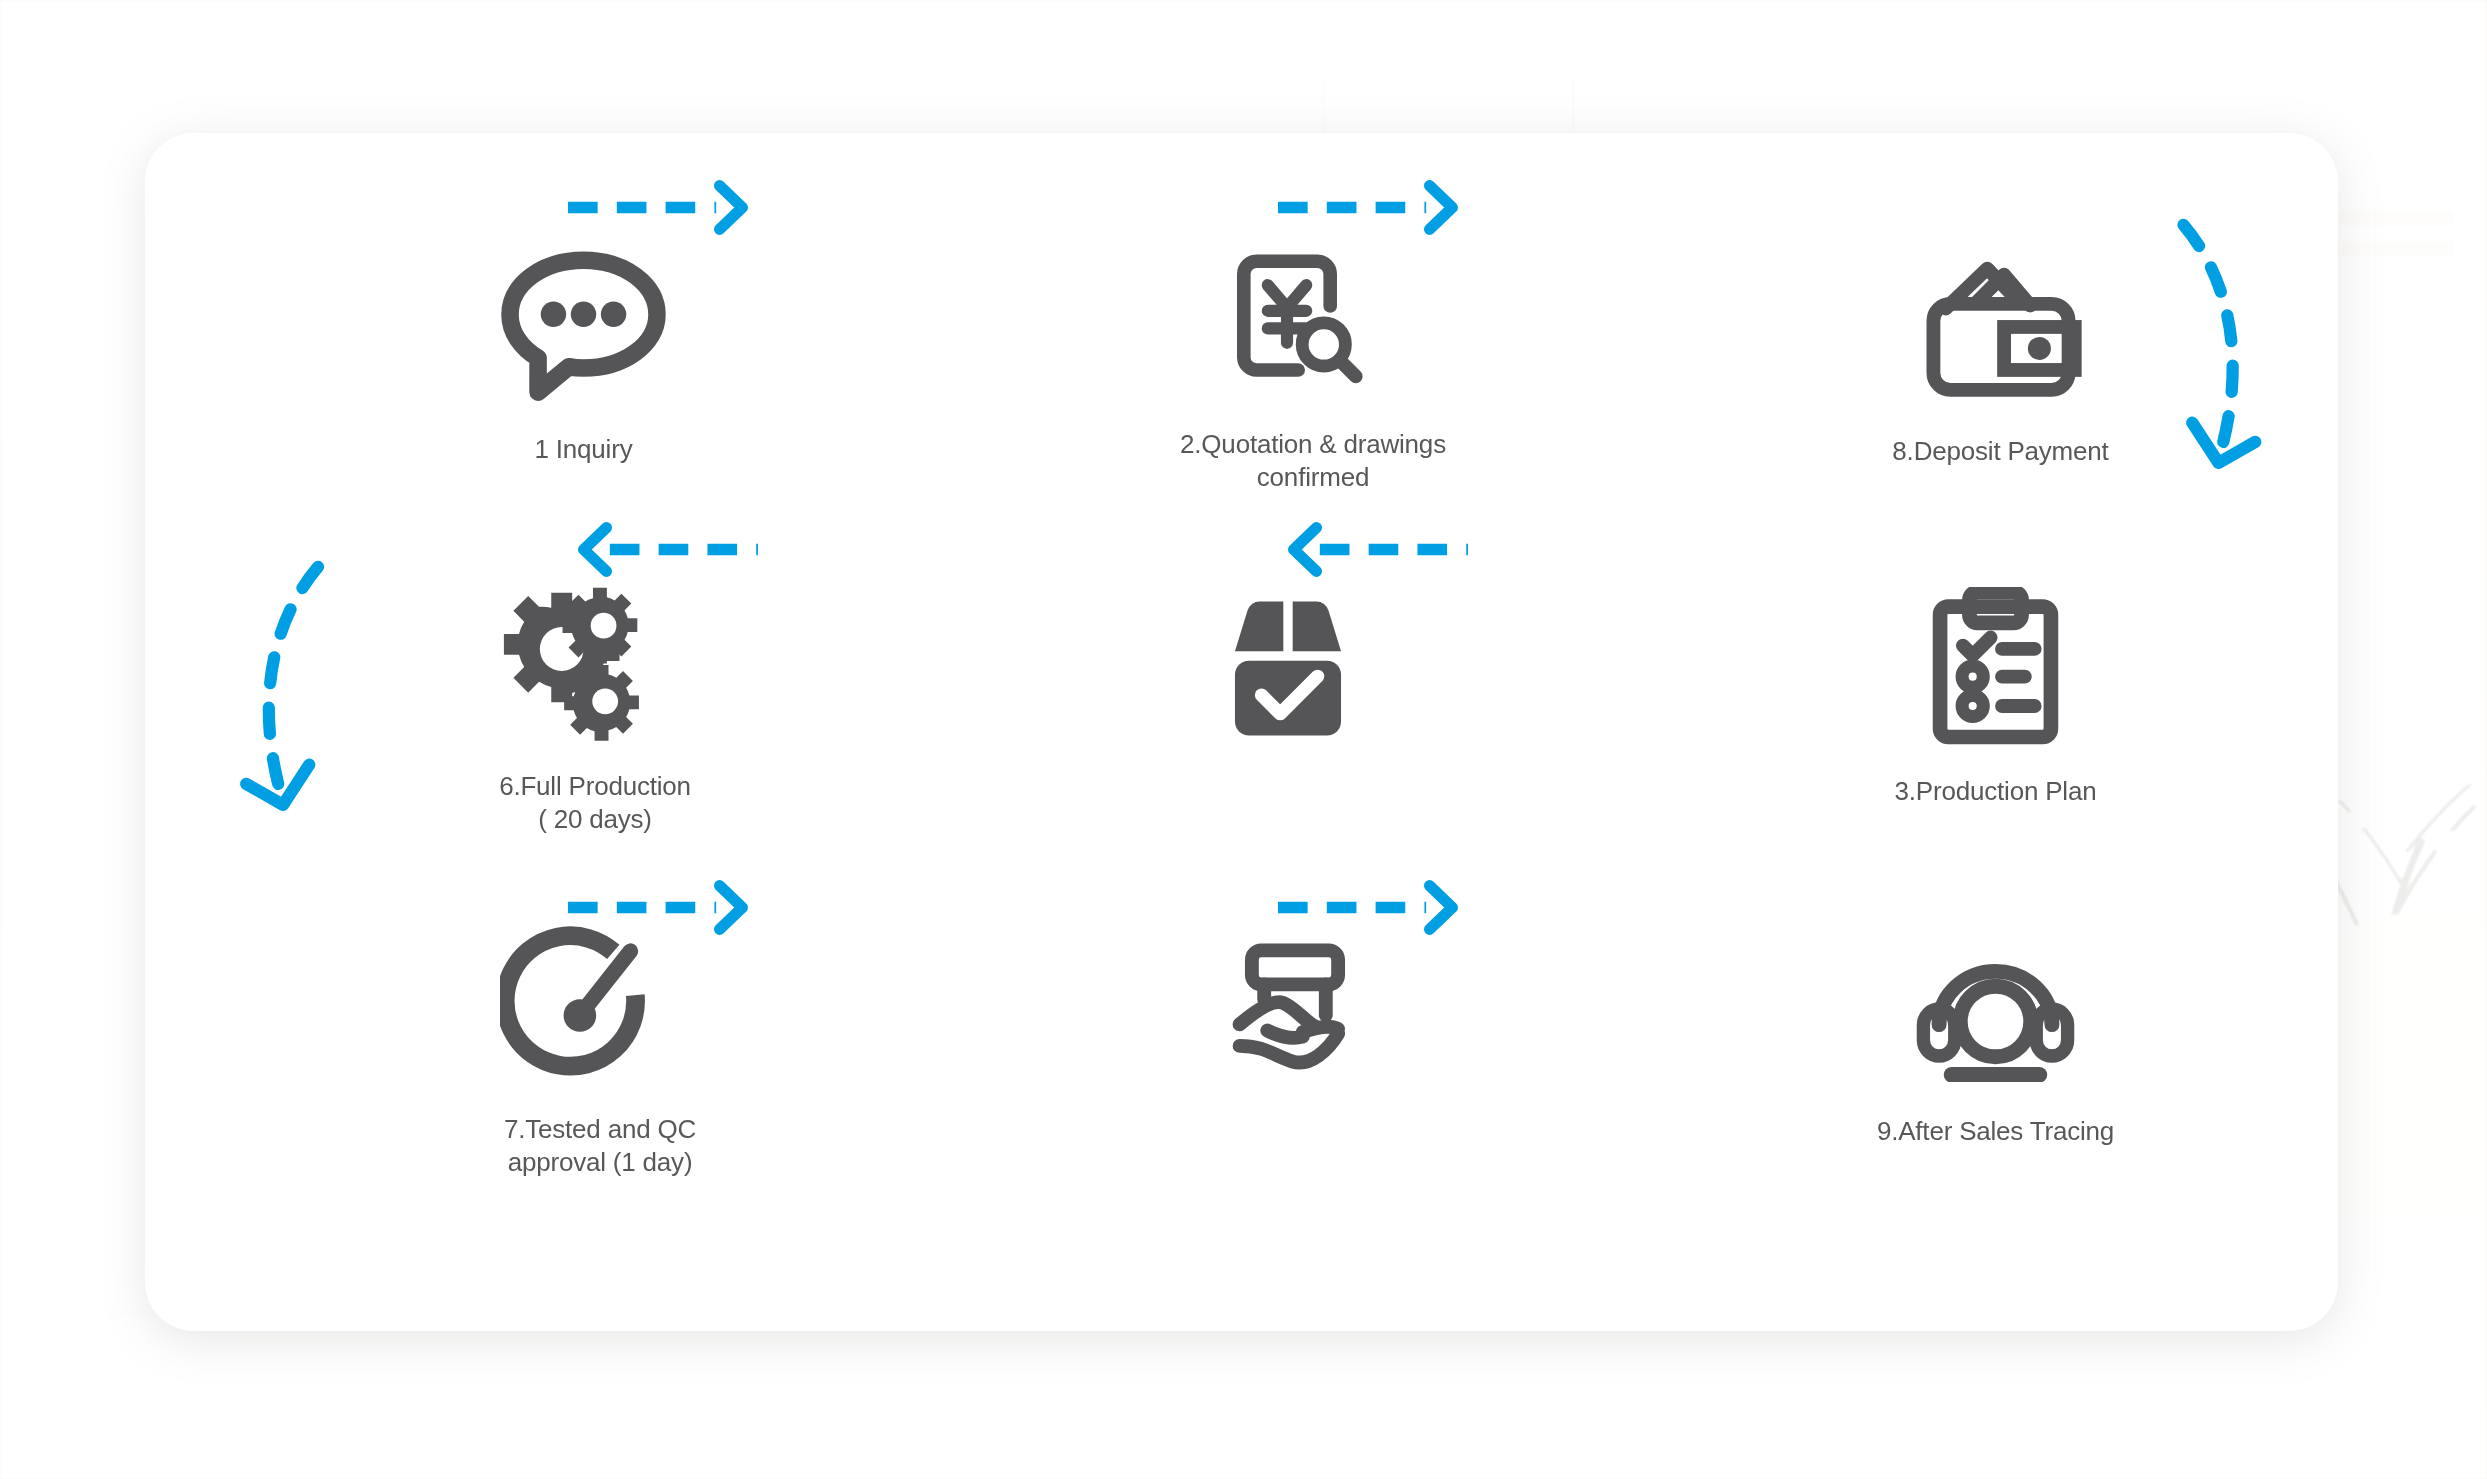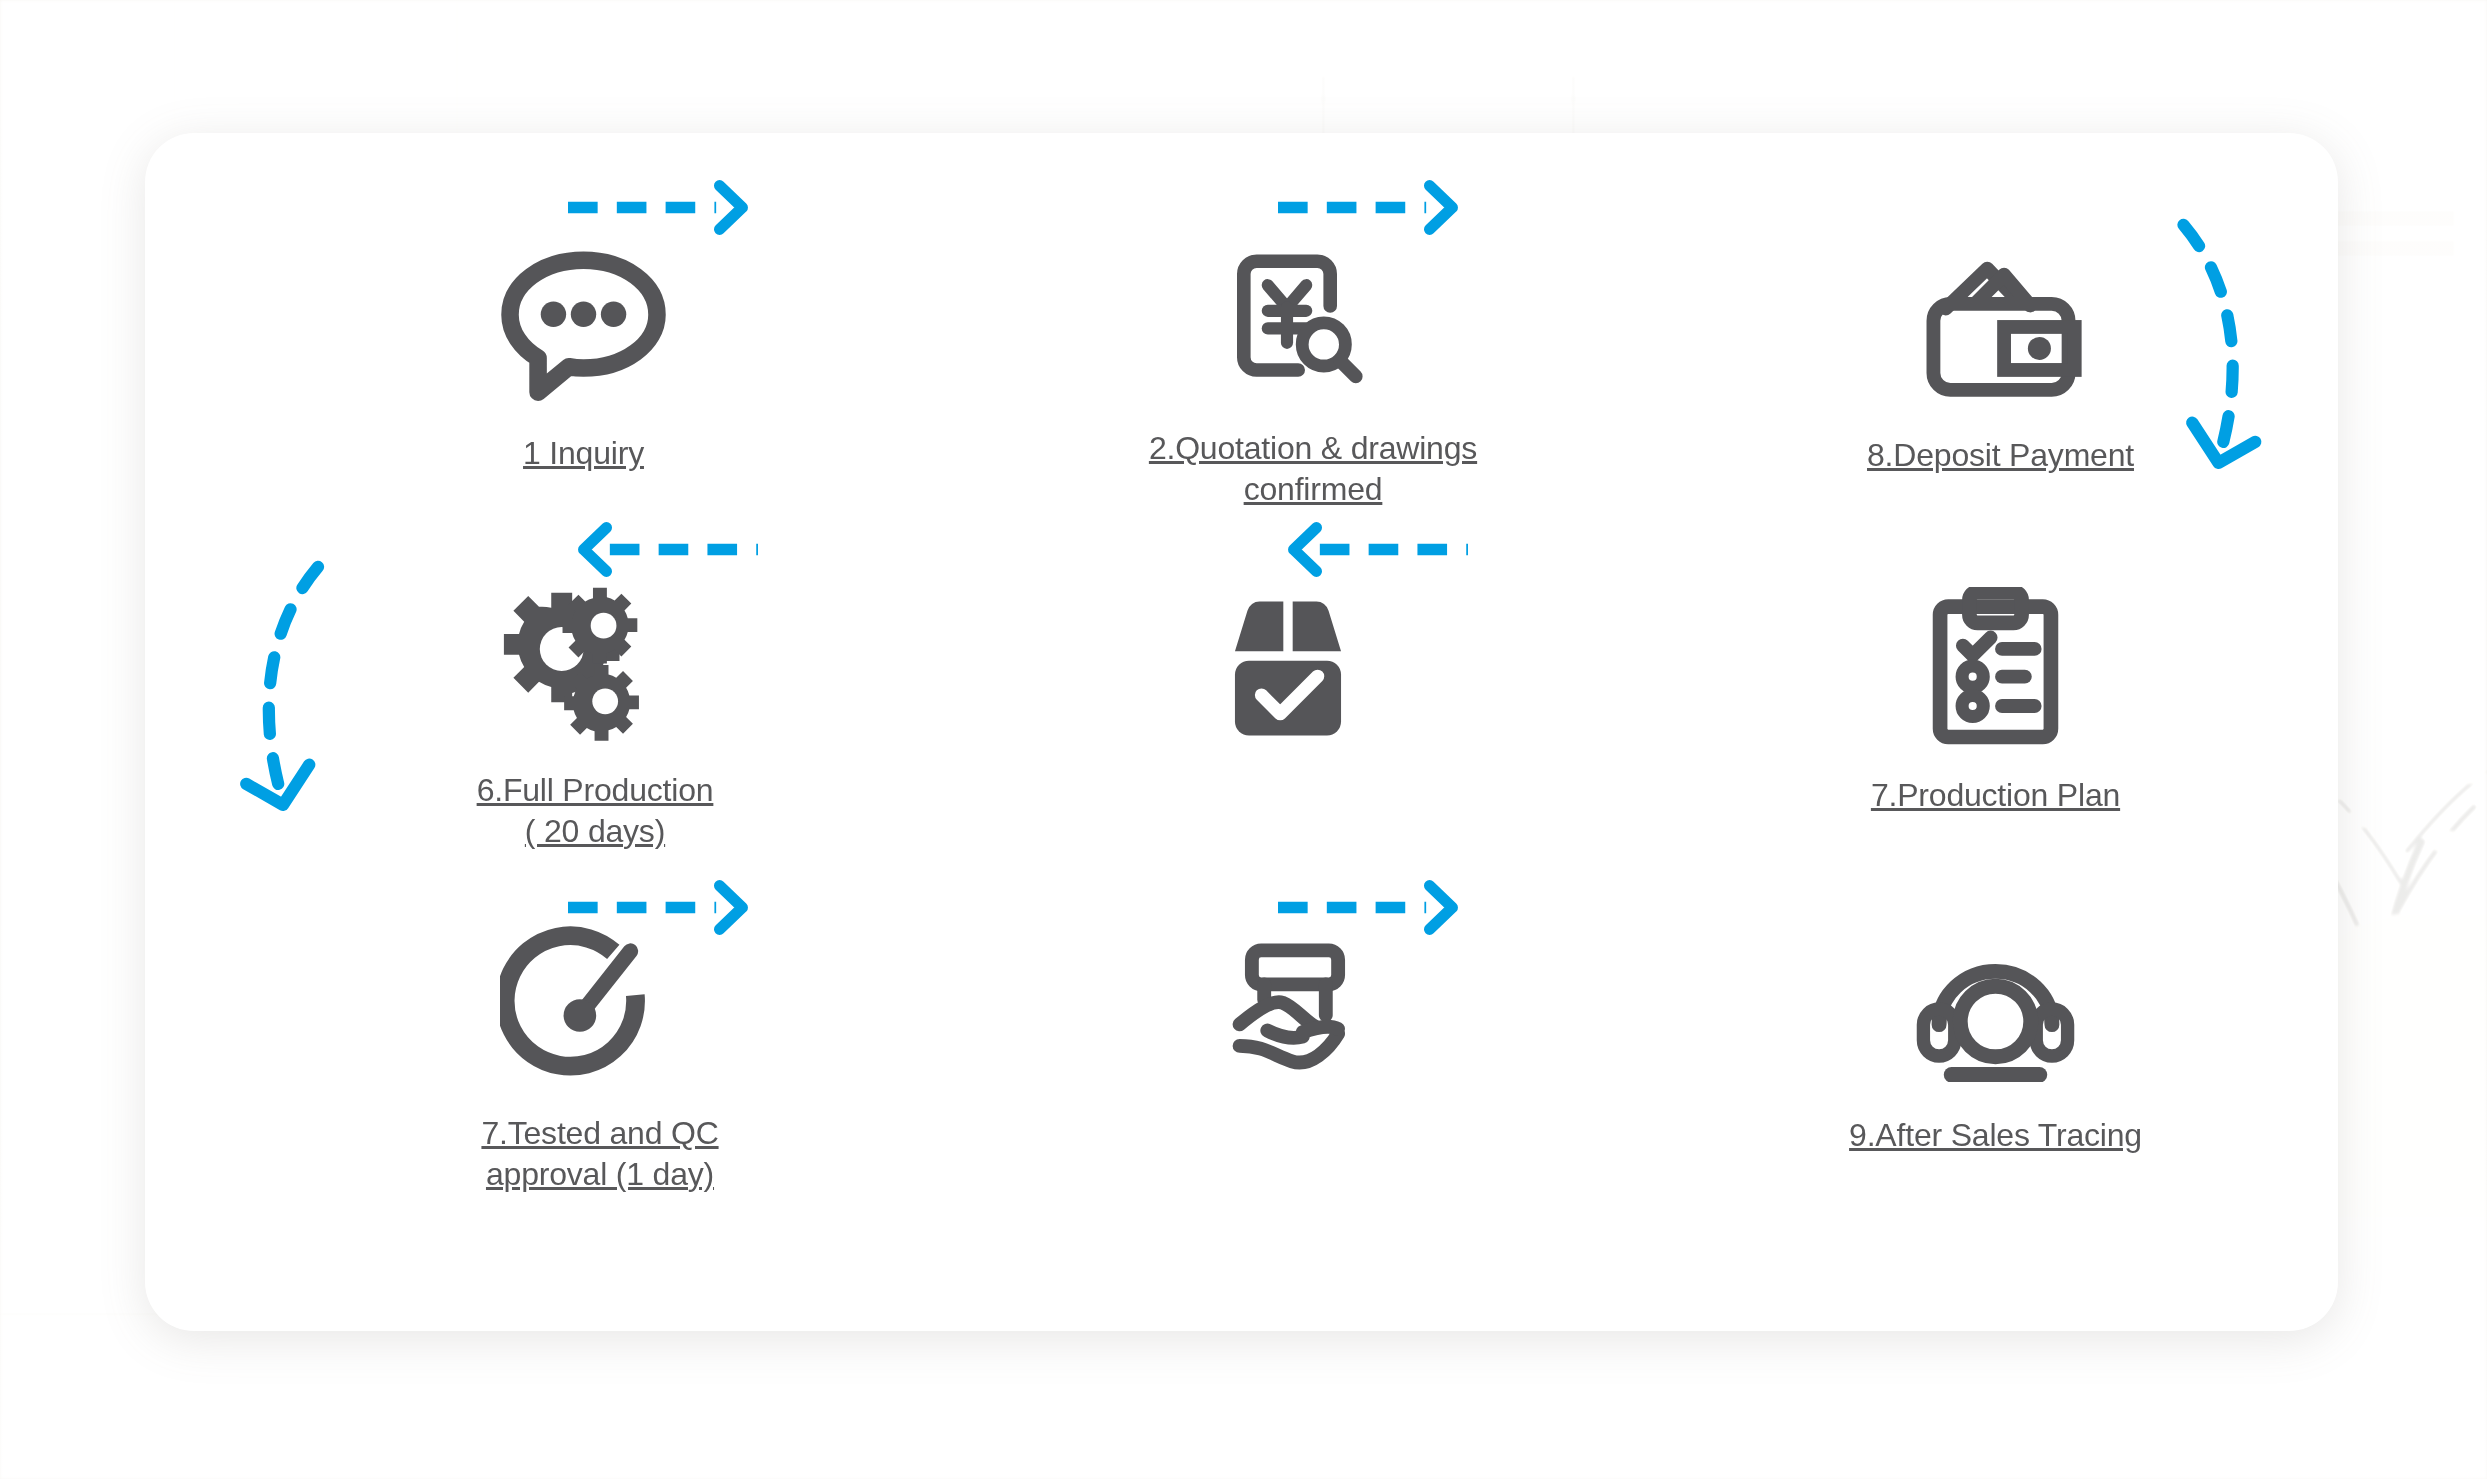--- a/index.html
+++ b/index.html
@@ -64,26 +64,25 @@
   .icon-box {
     height: 167px;
     display: flex;
     align-items: center;
     justify-content: center;
   }
   .icon-box svg { display: block; }
 
   .cell-label {
     margin-top: 23px;
-    font-size: 32px;
+    font-size: 26px;
     line-height: 1.27;
     color: #58585a;
     letter-spacing: -0.2px;
     white-space: pre-line;
-    text-decoration: underline;
   }
 
   
   .c1 { left: 193px;  top: 110px; }
   .c2 { left: 904px; top: 105px; }
   .c3 { left: 1610px; top: 112px; }
 
   .c6 { left: 186px;  top: 447px; }
   .c5 { left: 897px; top: 452px; }
   .c4 { left: 1605px; top: 452px; }
@@ -272,21 +271,21 @@
             <circle cx="32" cy="55" r="6.5" fill="none" stroke="#555558" stroke-width="8"></circle>
             <circle cx="32" cy="73" r="6.5" fill="none" stroke="#555558" stroke-width="8"></circle>
 
             <g stroke="#555558" stroke-width="8.5" stroke-linecap="round">
               <path d="M50 38 L70 38"></path>
               <path d="M50 55 L64 55"></path>
               <path d="M50 73 L70 73"></path>
             </g>
           </svg>
         </div>
-        <div class="cell-label">7.Production Plan</div>
+        <div class="cell-label">3.Production Plan</div>
       </div>
 
       <div class="cell c7">
         <div class="icon-box">
           <svg width="163" height="163" viewBox="0 0 100 100" aria-hidden="true">
 
             <path d="M69.5 16.5 A40 40 0 1 0 83 43" fill="none" stroke="#555558" stroke-width="11.5" stroke-linecap="butt"></path>
 
             <path d="M50 54 L80 16" fill="none" stroke="#555558" stroke-width="9.5" stroke-linecap="round"></path>
             <circle cx="49" cy="55.5" r="10" fill="#555558"></circle>

